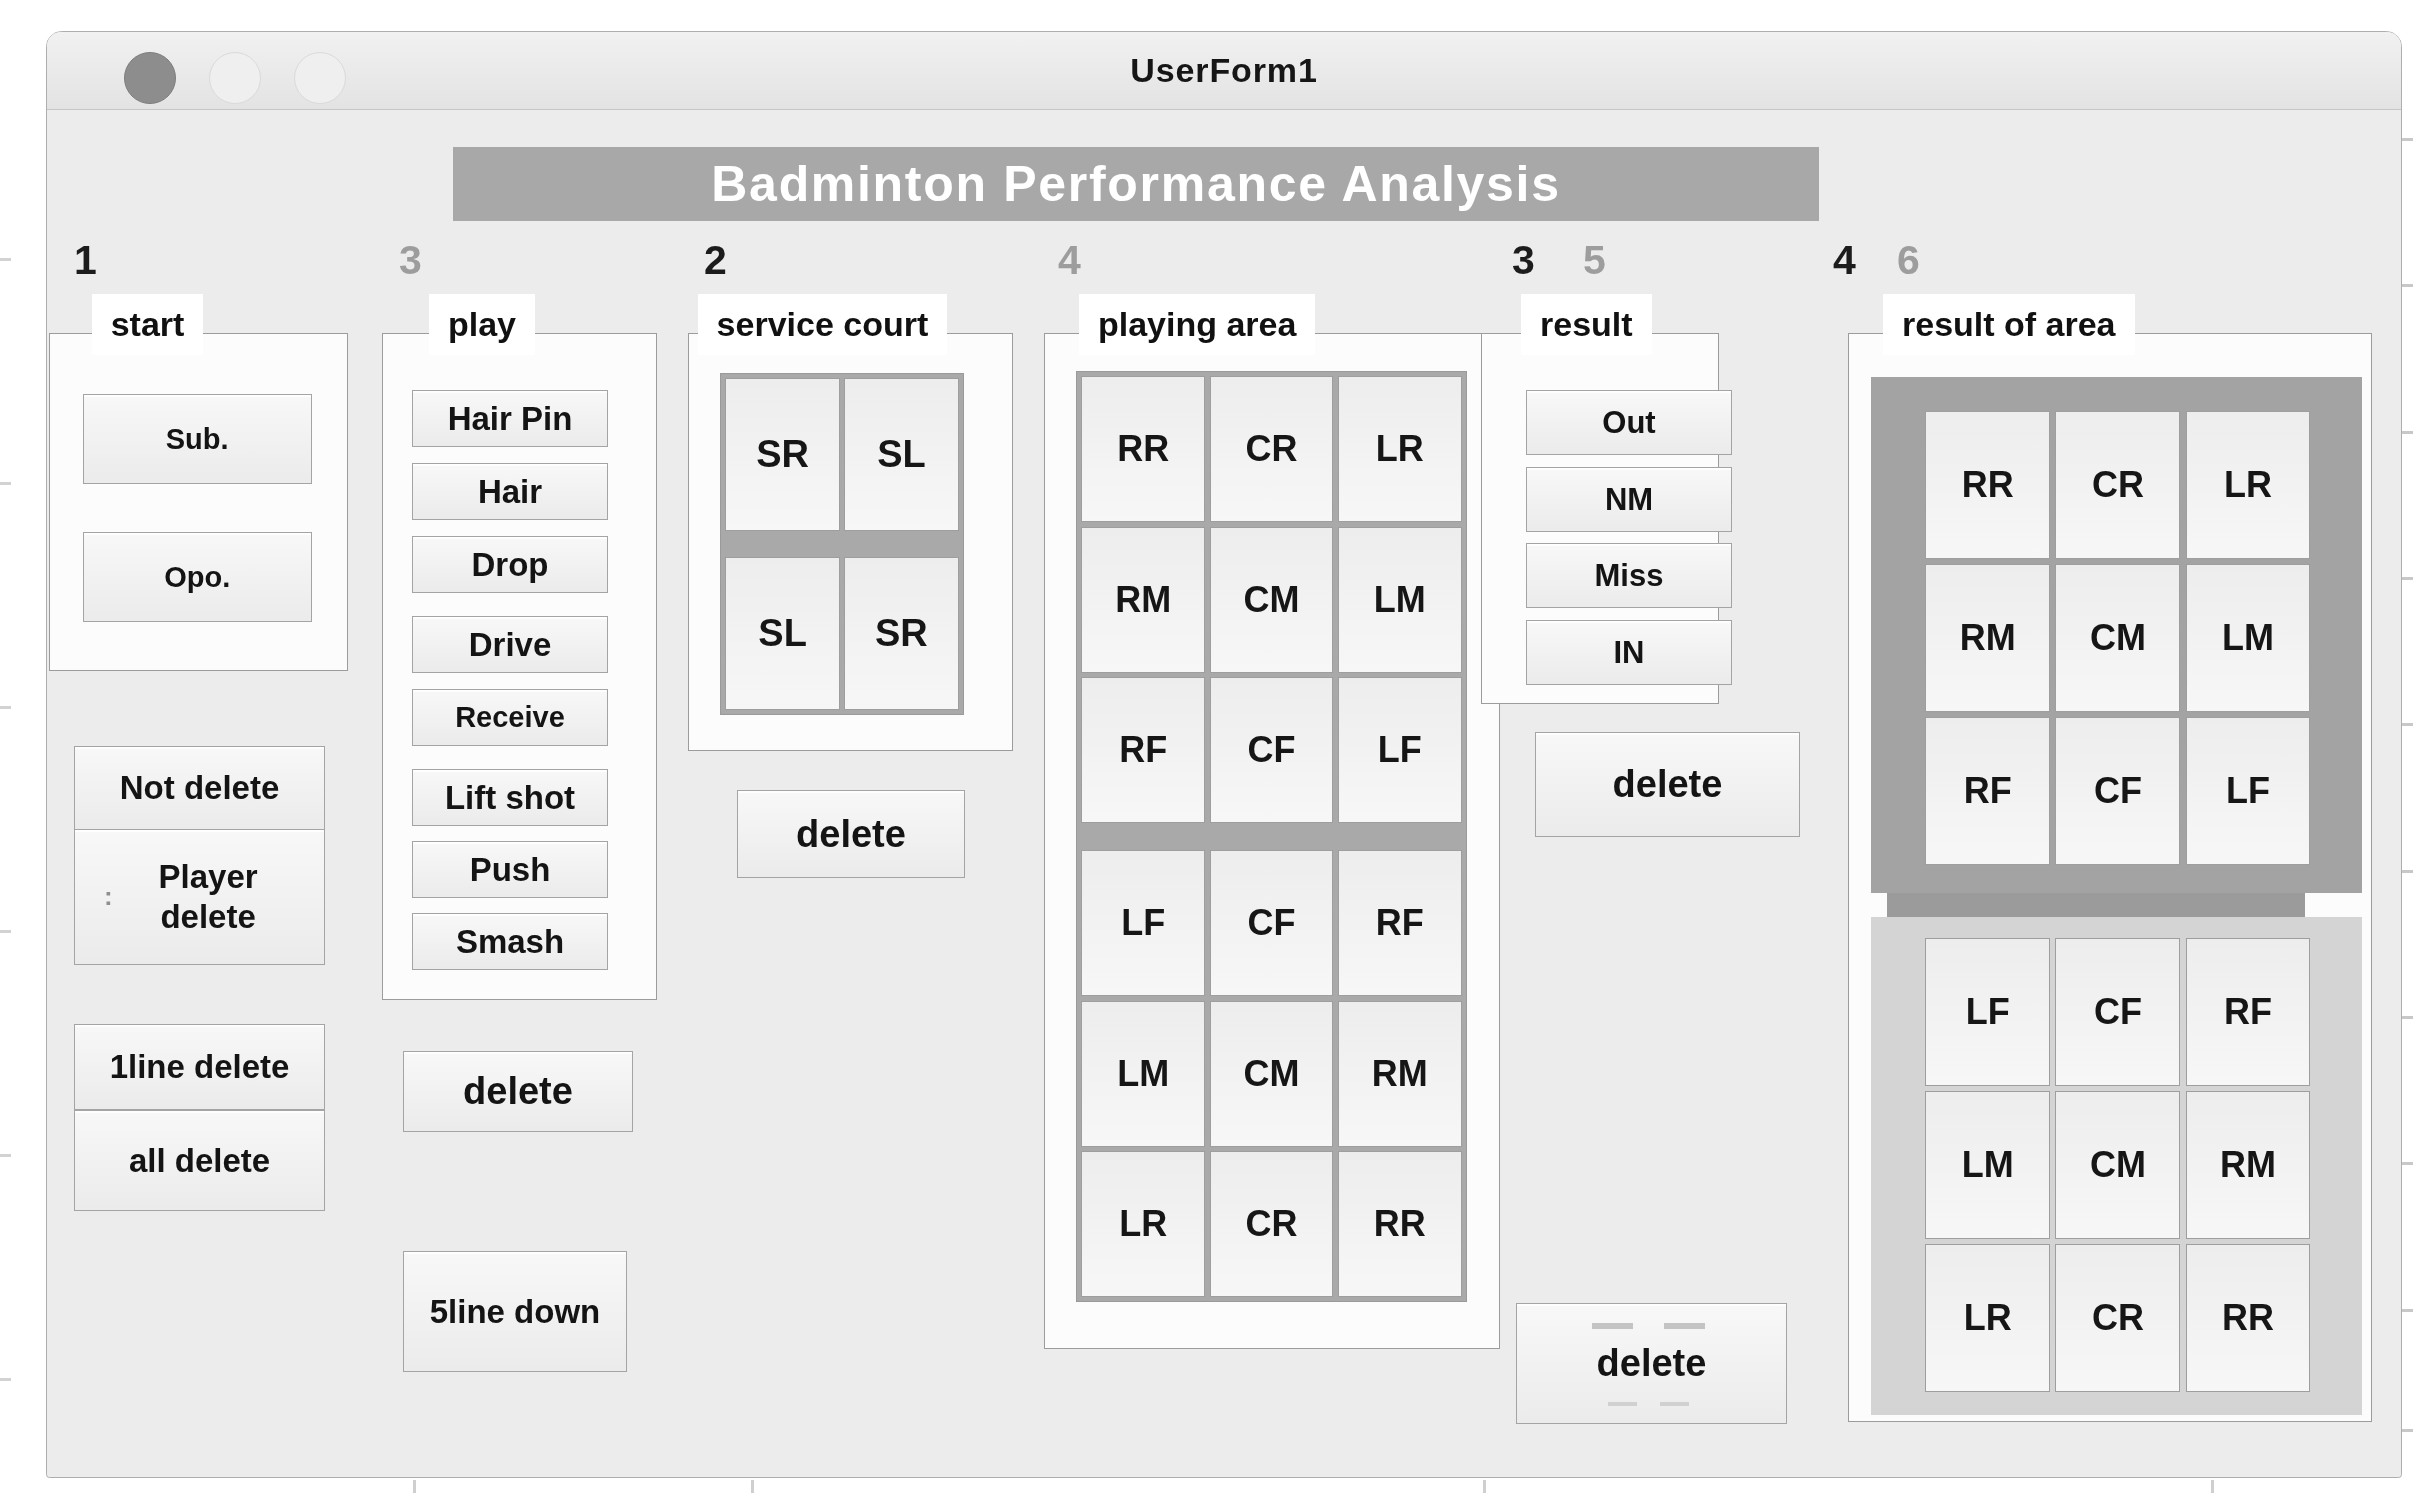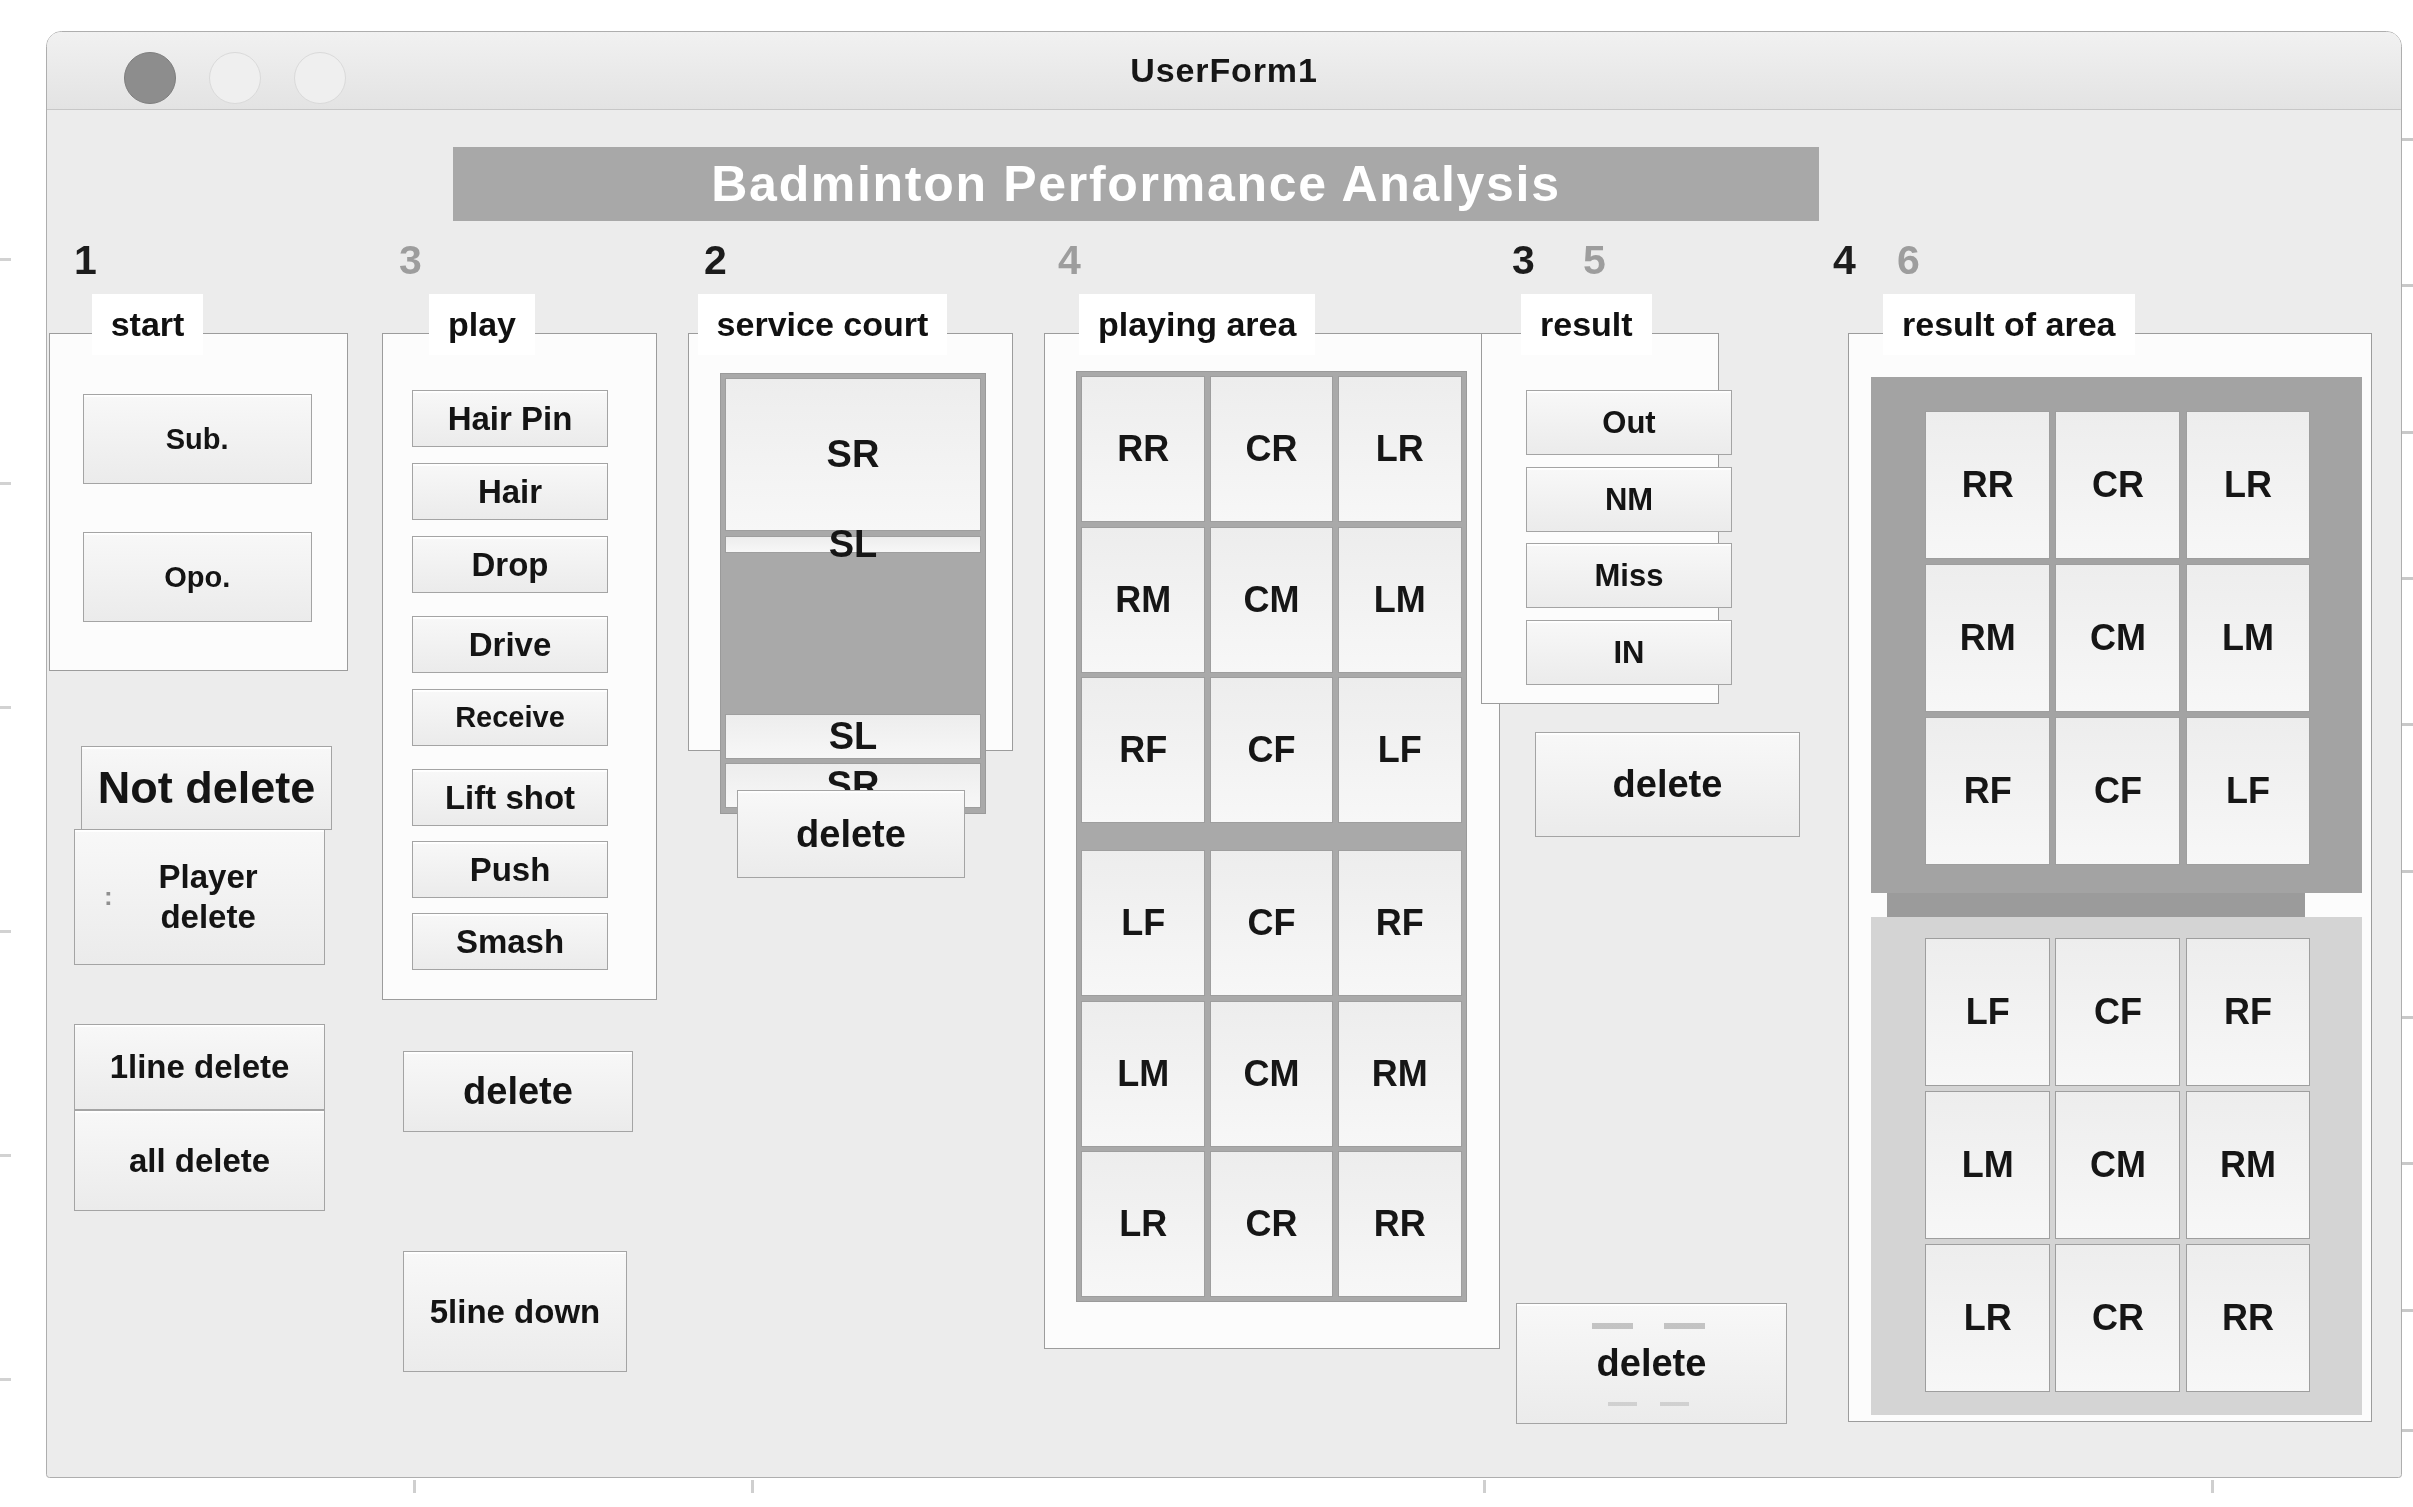--- a/index.html
+++ b/index.html
@@ -138,21 +138,21 @@
     <span class="stepnum gray" style="left:1536px">5</span>
     <span class="stepnum" style="left:1786px">4</span>
     <span class="stepnum gray" style="left:1850px">6</span>
 
     <div class="group" style="left:1.7px;top:301px;width:299px;height:338px">
       <span class="caption" style="left:42px">start</span>
       <div class="btn" style="left:33px;top:198px;width:229px;height:90px;font-size:29px">Opo.</div>
       <div class="btn" style="left:33px;top:60px;width:229px;height:90px;font-size:29px">Sub.</div>
     </div>
 
-    <div class="btn" style="left:34px;top:714px;width:251px;height:84px;font-size:45px">Not delete</div>
+    <div class="btn" style="left:27px;top:714px;width:251px;height:84px;font-size:33px">Not delete</div>
     <div class="btn" style="left:27px;top:797px;width:251px;height:136px;font-size:33px;line-height:1.2;padding:0 29px">
       <span class="prefix-mark">:</span>
       <span>Player delete</span>
     </div>
     <div class="btn" style="left:27px;top:992px;width:251px;height:86px;font-size:33px">1line delete</div>
     <div class="btn" style="left:27px;top:1078px;width:251px;height:101px;font-size:33px">all delete</div>
     <div class="btn" style="left:356px;top:1219px;width:224px;height:121px;font-size:33px">5line down</div>
 
     <div class="group" style="left:335px;top:301px;width:275px;height:667px">
       <span class="caption" style="left:46px">play</span>
@@ -162,21 +162,21 @@
       <div class="btn" style="left:29px;top:282px;width:196px;height:57px;font-size:33px">Drive</div>
       <div class="btn" style="left:29px;top:355px;width:196px;height:57px;font-size:29px">Receive</div>
       <div class="btn" style="left:29px;top:435px;width:196px;height:57px;font-size:33px">Lift shot</div>
       <div class="btn" style="left:29px;top:507px;width:196px;height:57px;font-size:33px">Push</div>
       <div class="btn" style="left:29px;top:579px;width:196px;height:57px;font-size:33px">Smash</div>
     </div>
     <div class="btn" style="left:356px;top:1019px;width:230px;height:81px;font-size:38px">delete</div>
 
     <div class="group" style="left:641px;top:301px;width:325px;height:418px">
       <span class="caption" style="left:8.6px">service court</span>
-      <div class="grid" style="left:31px;top:39px;width:266px;grid-template-columns:repeat(1,1fr);grid-template-rows:153px 17px 153px">
+      <div class="grid" style="left:31px;top:39px;width:244px;grid-template-columns:repeat(2,1fr);grid-template-rows:153px 17px 153px">
         <div class="cellbtn" style="font-size:38px">SR</div>
         <div class="cellbtn" style="font-size:38px">SL</div>
         <div class="spacer"></div>
         <div class="cellbtn" style="font-size:38px">SL</div>
         <div class="cellbtn" style="font-size:38px">SR</div>
       </div>
     </div>
     <div class="btn" style="left:690px;top:758px;width:228px;height:88px;font-size:38px">delete</div>
 
     <div class="group" style="left:997px;top:301px;width:456px;height:1016px">

